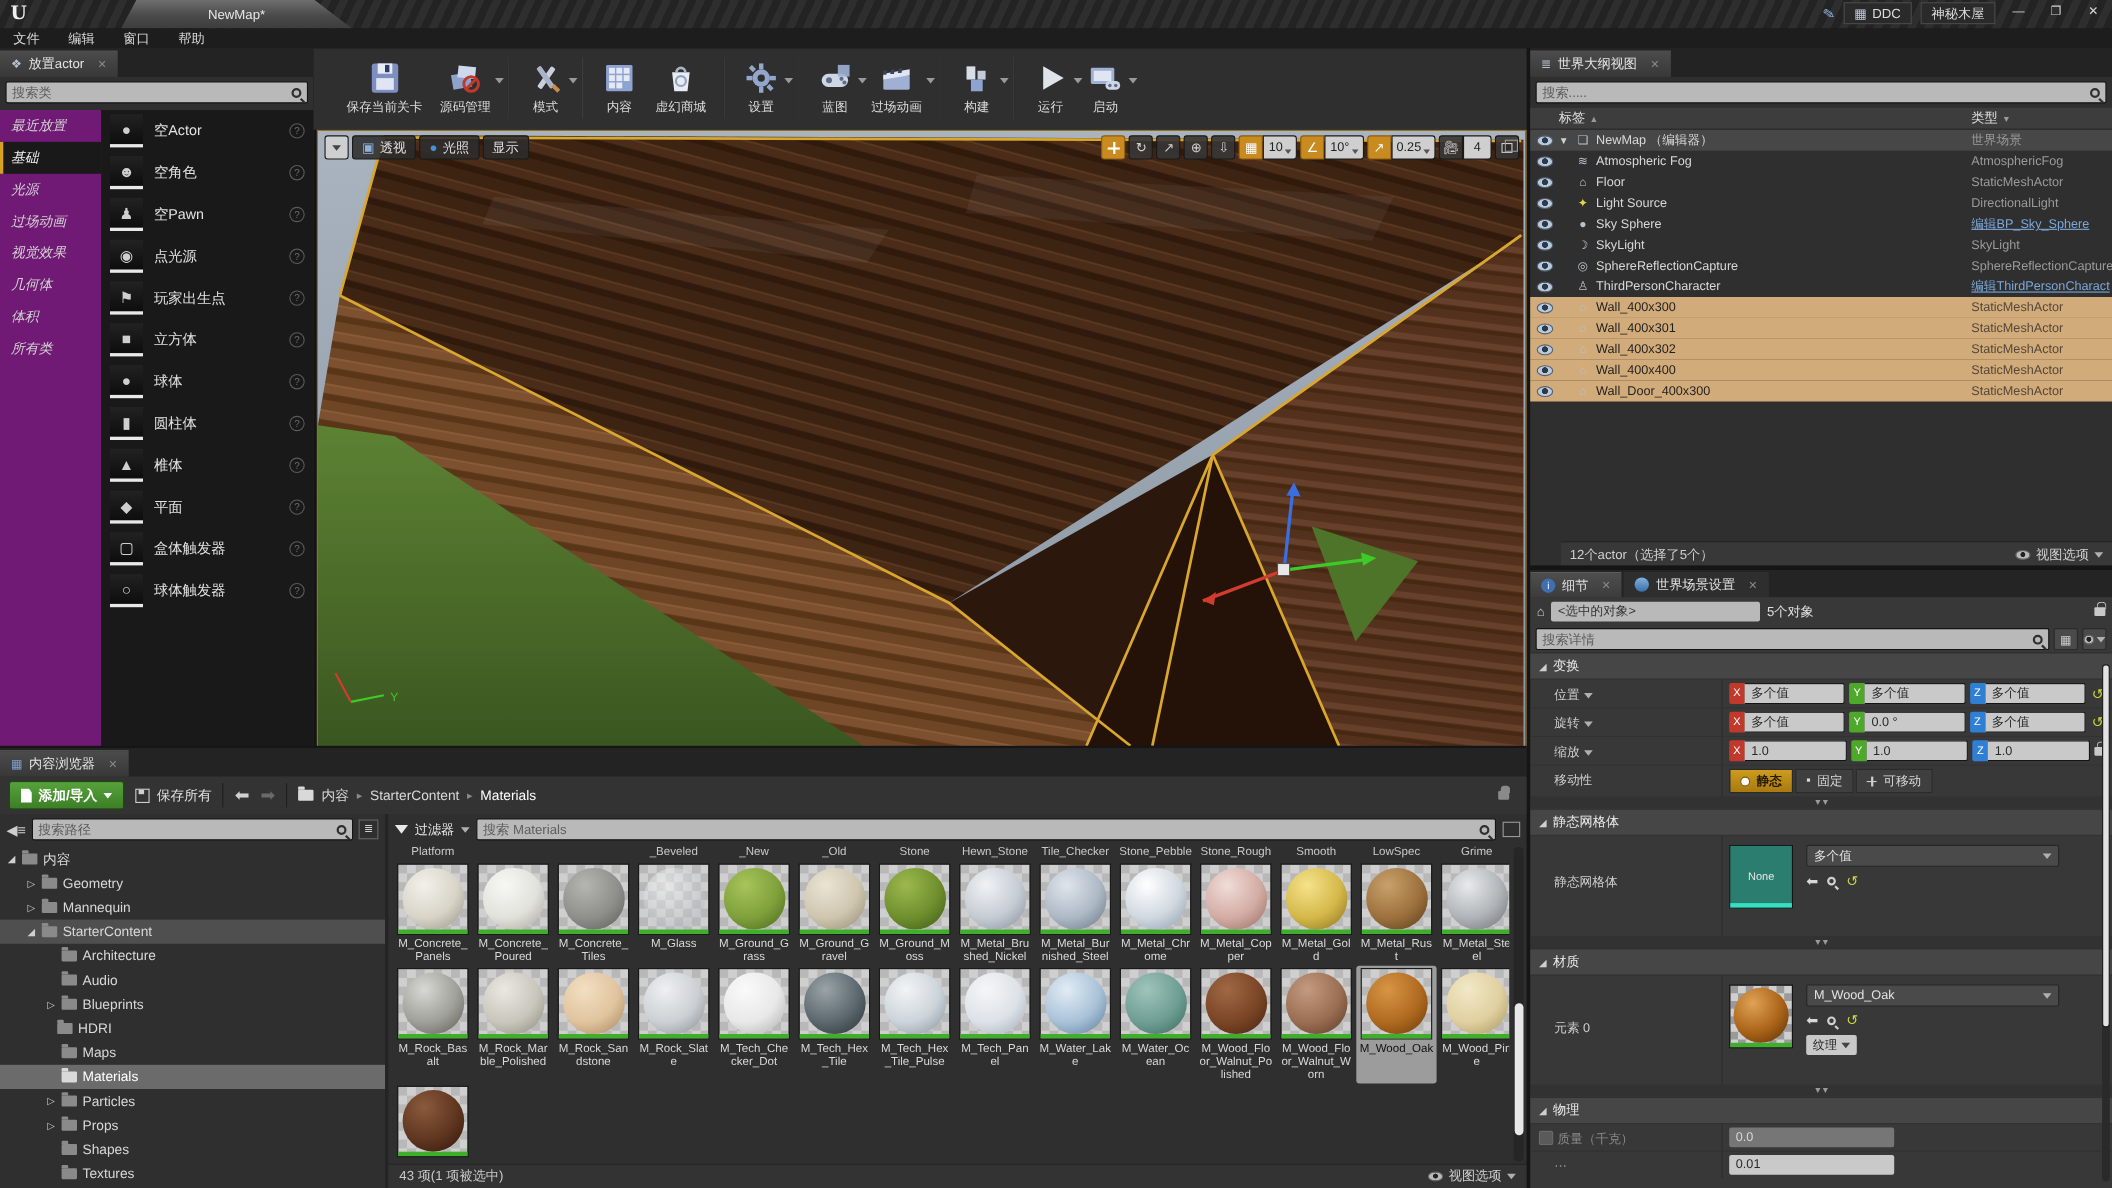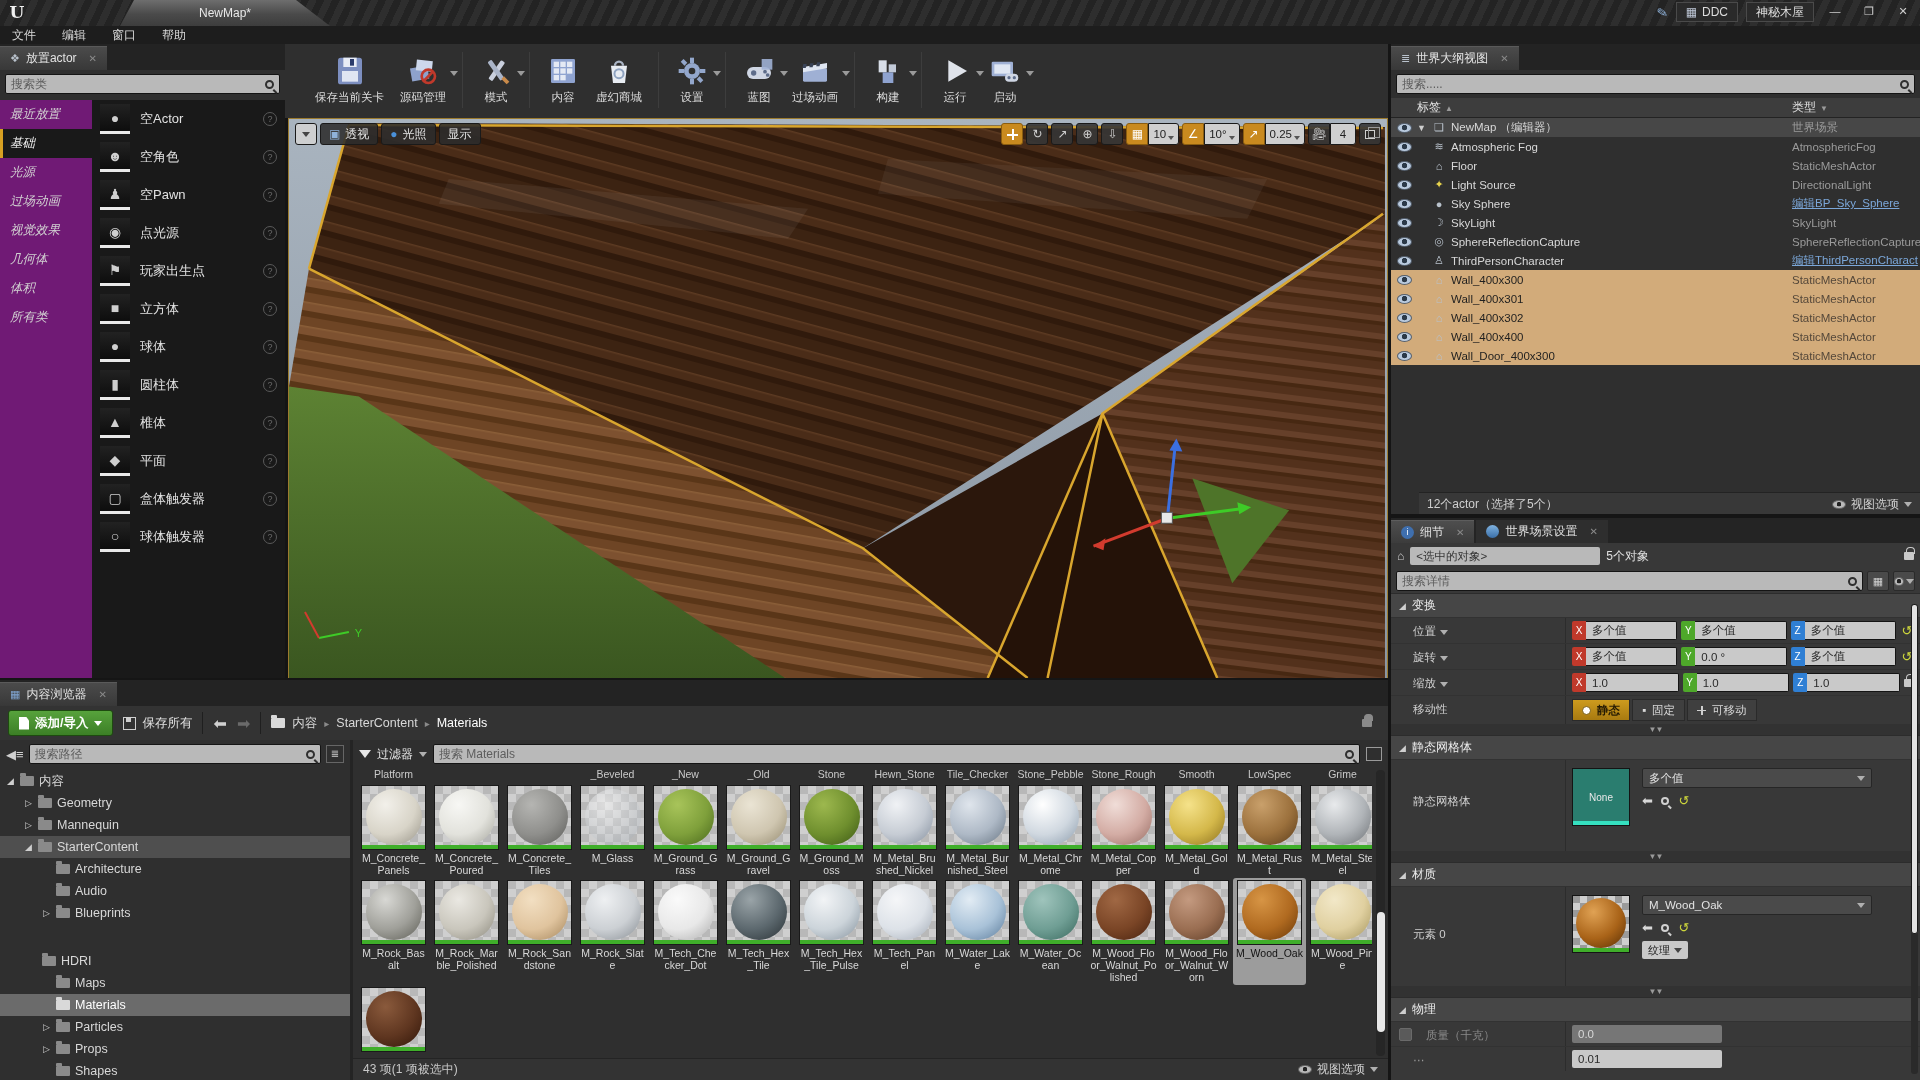--- a/index.html
+++ b/index.html
@@ -4,21 +4,21 @@
 <style>
   * { margin:0; padding:0; box-sizing:border-box; }
   html,body { width:1920px; height:1080px; overflow:hidden; background:#141414;
     font-family:"Liberation Sans", sans-serif; color:#cfcfcf; font-size:12px; }
 
   
   #titlebar { position:absolute; left:0; top:0; width:1920px; height:26px;
     background:repeating-linear-gradient(115deg,#2e2e2e 0 7px,#232323 7px 14px); }
   #ue-logo { position:absolute; left:6px; top:2px; width:22px; height:22px; color:#f0f0f0;
     font-family:"DejaVu Serif",serif; font-size:17px; font-weight:bold; text-align:center; }
-  #map-tab { position:absolute; left:120px; top:0; width:210px; height:26px;
+  #map-tab { position:absolute; left:110px; top:0; width:210px; height:26px;
     background:linear-gradient(#6e6e6e,#4a4a4a 55%,#3d3d3d); clip-path:polygon(0 100%,14px 0,calc(100% - 34px) 0,100% 100%);
     color:#e8e8e8; text-align:center; line-height:26px; font-size:12px; }
   #tb-right { position:absolute; right:4px; top:2px; display:flex; align-items:center; gap:8px; }
   .tb-btn { height:20px; padding:0 9px; background:#2a2a2a; border:1px solid #4a4a4a; color:#dcdcdc;
     display:flex; align-items:center; gap:5px; font-size:12px; }
   .winbtn { width:26px; height:20px; text-align:center; line-height:19px; color:#cfcfcf; font-size:11px; }
   .grid-glyph { color:#bfc8d8; font-size:12px; }
   .quill { color:#8fb2da; font-size:13px; transform:rotate(-10deg); }
 
   
@@ -975,21 +975,21 @@
   </div>
   <div class="expander-bar">
       <span>▼▼</span>
     </div>
 
   <div class="sect-head">
     <span class="arr">◢</span>
       <span>物理</span>
   </div>
   <div class="drow">
-    <div class="dlabel" style="color:#8a8a8a; display:flex; align-items:flex-start; gap:14px; padding-left:8px">
+    <div class="dlabel" style="color:#8a8a8a; display:flex; align-items:flex-start; gap:4px; padding-left:8px">
       <span class="chk dim"></span>
       <span>质量（千克）</span>
     </div>
     <div class="dval">
         <div class="num-input dim">0.0</div>
       </div>
   </div>
   <div class="drow">
     <div class="dlabel" style="color:#9a9a9a">⋯</div>
     <div class="dval">
@@ -1073,21 +1073,21 @@
           <div class="trow" style="padding-left: 42px;">
             <span class="arr"></span>
             <span class="folder dark"></span>
             <span>Audio</span>
           </div>
           <div class="trow" style="padding-left: 42px;">
             <span class="arr">▷</span>
             <span class="folder dark"></span>
             <span>Blueprints</span>
           </div>
-          <div class="trow" style="padding-left: 28px; margin-top: 26px;">
+          <div class="trow" style="padding-left: 38px;">
             <span class="arr"></span>
             <span class="folder dark"></span>
             <span>HDRI</span>
           </div>
           <div class="trow" style="padding-left: 42px;">
             <span class="arr"></span>
             <span class="folder dark"></span>
             <span>Maps</span>
           </div>
           <div class="trow sel" style="padding-left: 42px;">

